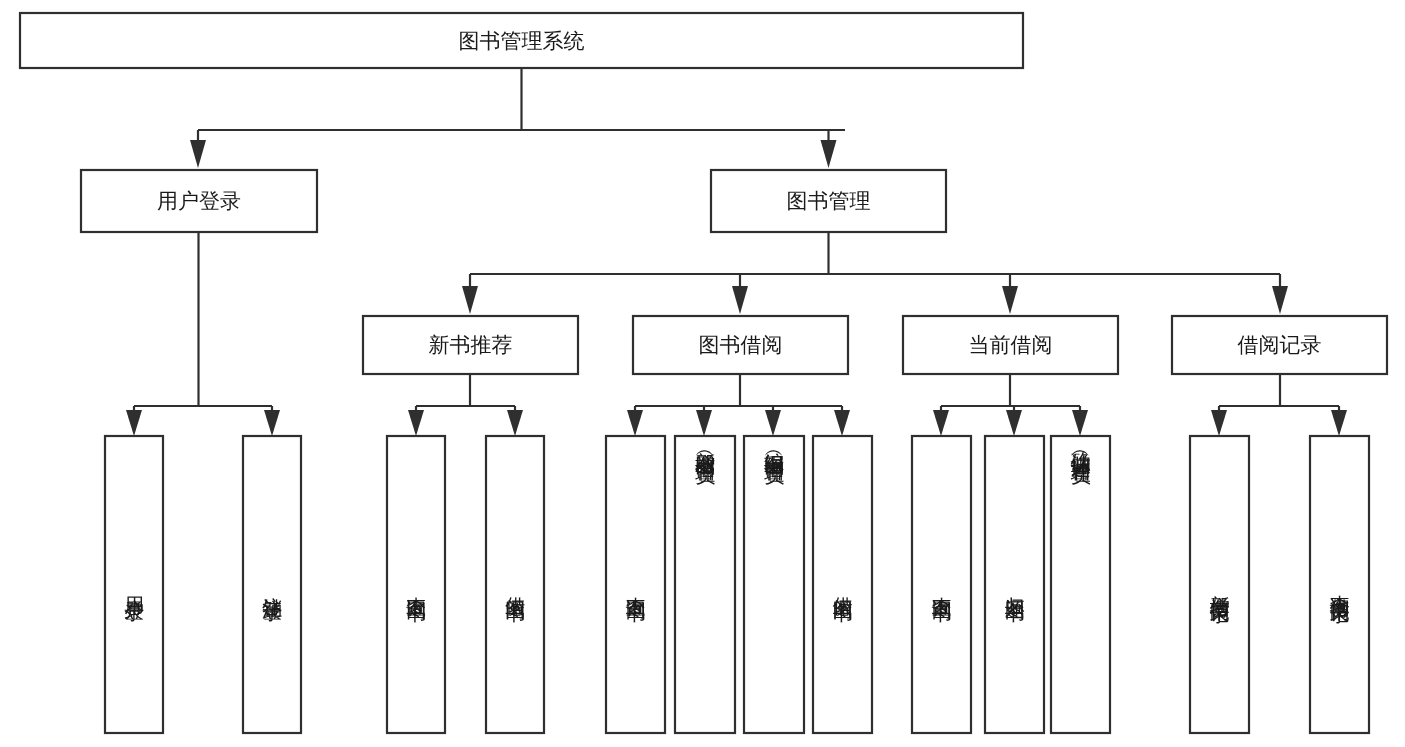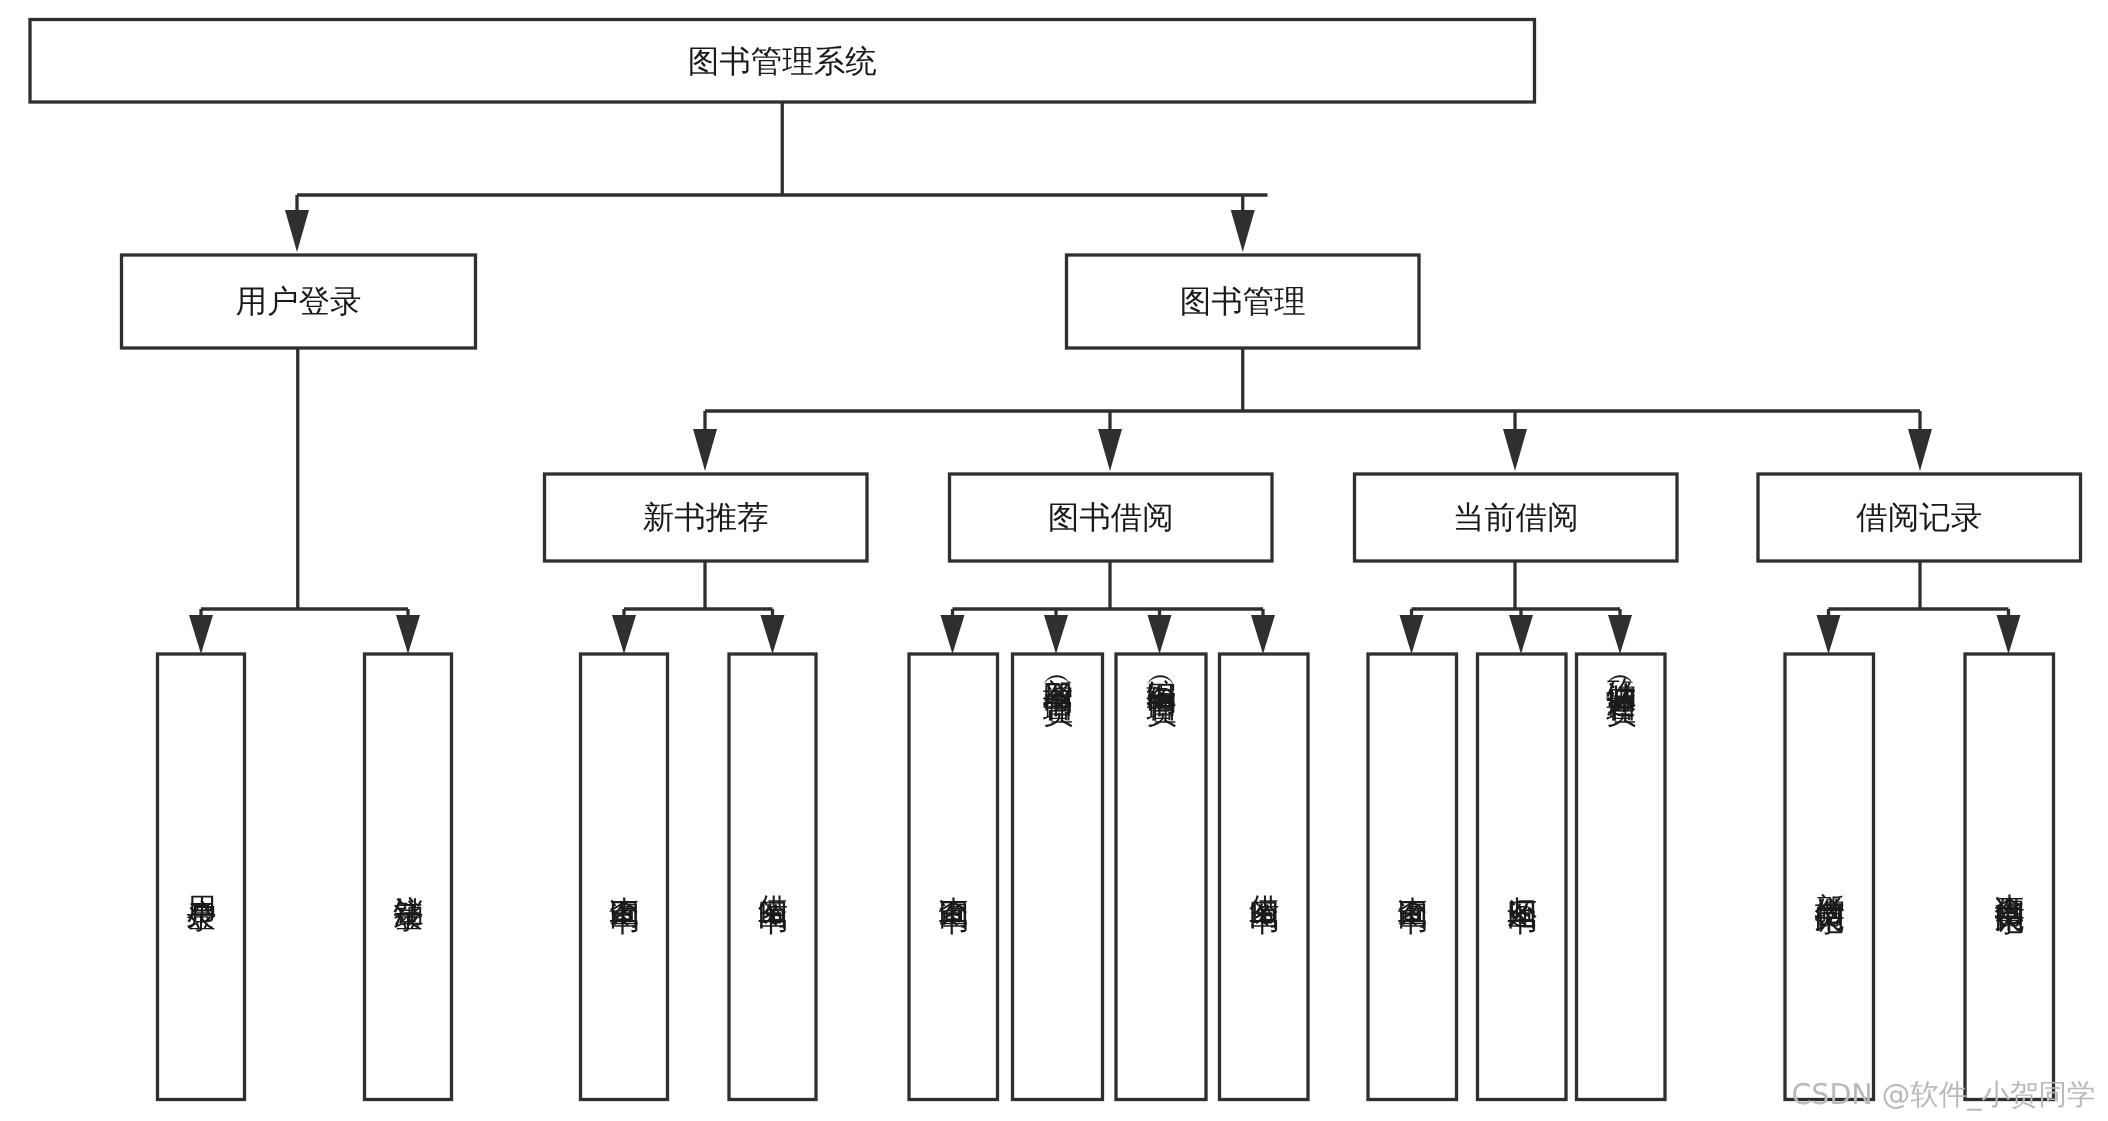--- a/index.html
+++ b/index.html
@@ -237,15 +237,14 @@
   <div class="leaf-label-wrap" style="left:1051px; top:436px; width:59px; height:297px; align-items:flex-start;">
     <span class="leaf-label">确认归还（管理员）</span>
   </div>
   <div class="leaf-label-wrap" style="left:1190px; top:436px; width:59px; height:297px;">
     <span class="leaf-label">新增借阅记录</span>
   </div>
   <div class="leaf-label-wrap" style="left:1310px; top:436px; width:59px; height:297px;">
     <span class="leaf-label">查询借阅记录</span>
   </div>
 
-  <div class="watermark">CSDN @软件_小贺同学</div>
 
 </div>
 
 </body></html>

